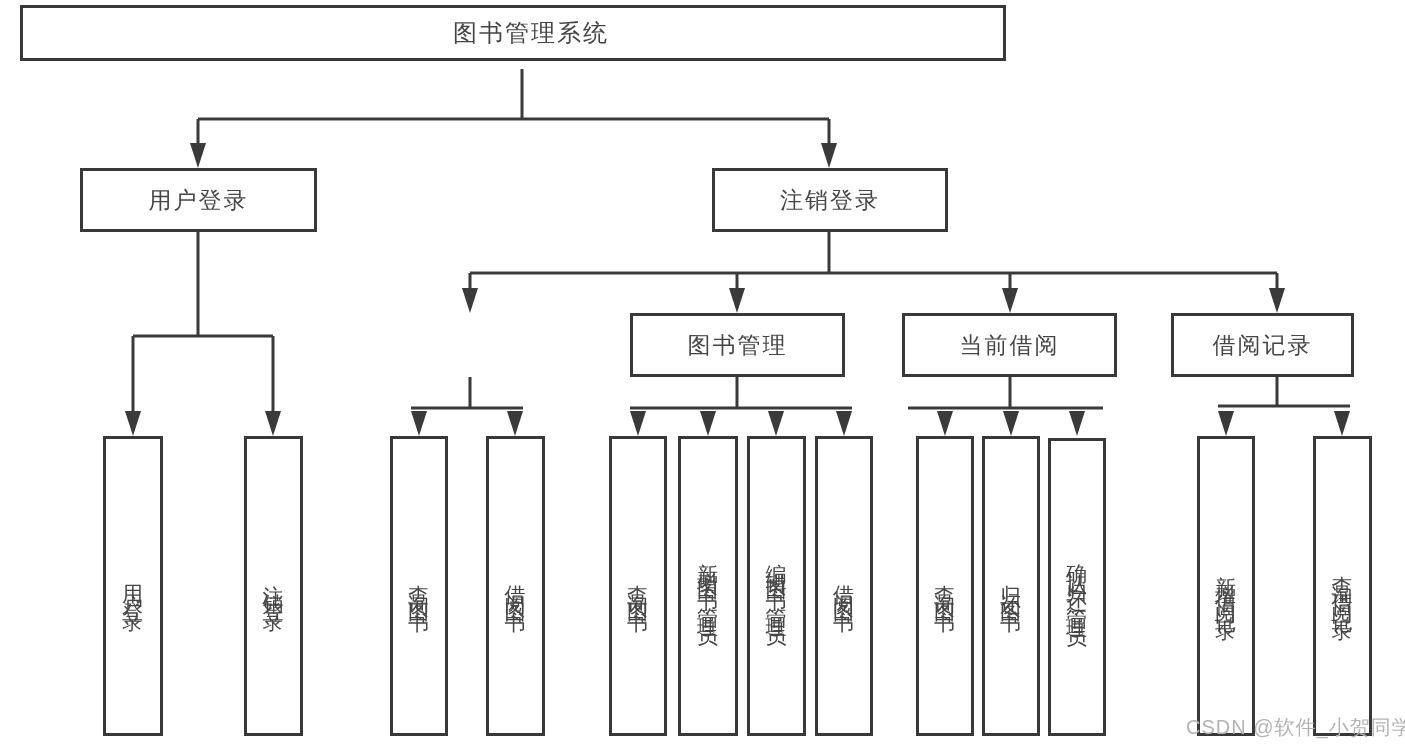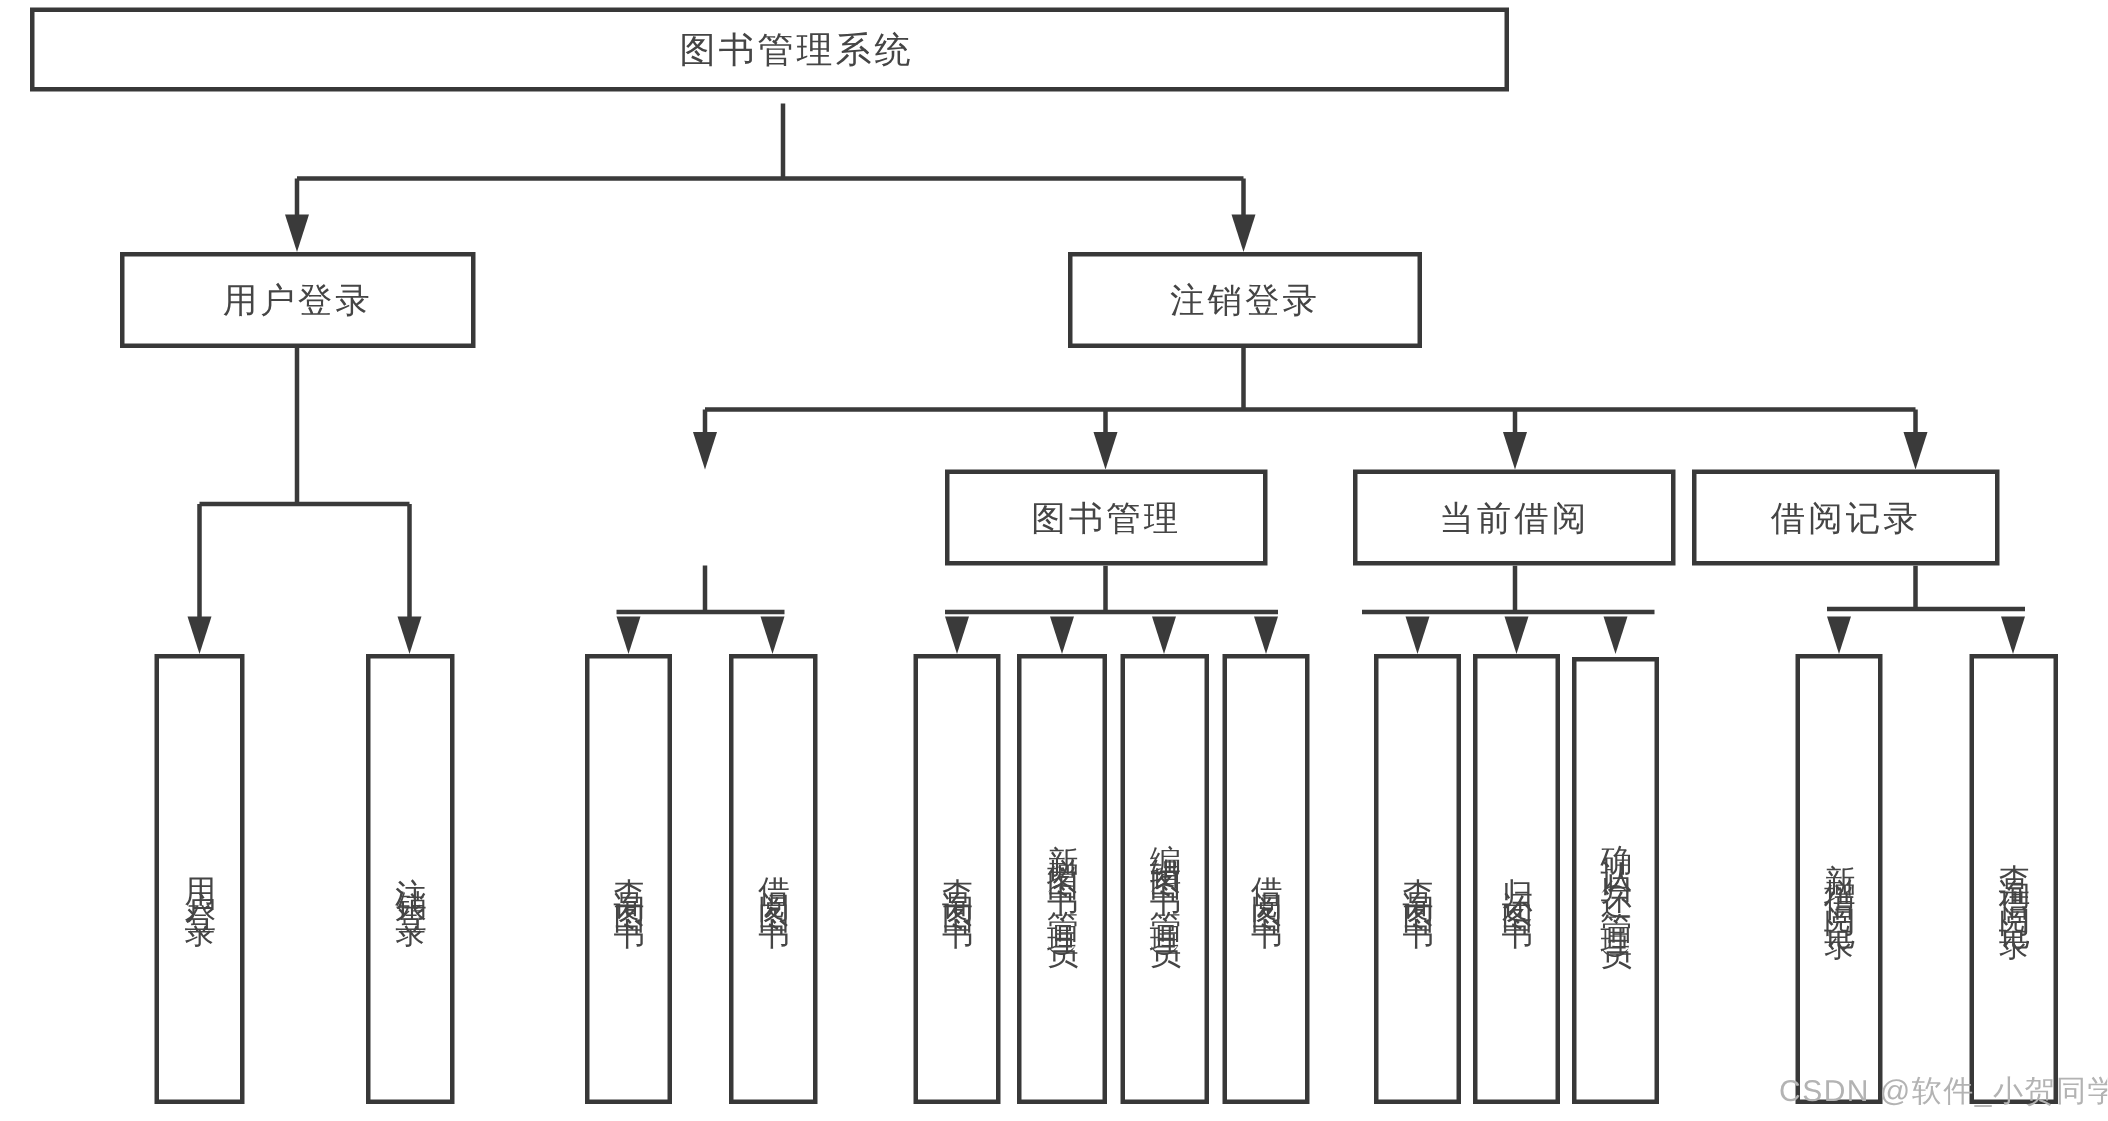--- a/index.html
+++ b/index.html
@@ -114,21 +114,21 @@
   <div class="node hbox" style="left:712px;top:168px;width:236px;height:64px;">
     <span>注销登录</span>
   </div>
 
   <div class="node hbox" style="left:630px;top:313px;width:215px;height:64px;">
     <span>图书管理</span>
   </div>
   <div class="node hbox" style="left:902px;top:313px;width:215px;height:64px;align-items:center;">
     <span>当前借阅</span>
   </div>
-  <div class="node hbox" style="left:1128px;top:313px;width:205px;height:64px;">
+  <div class="node hbox" style="left:1171px;top:313px;width:183px;height:64px;">
     <span>借阅记录</span>
   </div>
 
   <div class="node vbox" style="left:103px;top:436px;width:60px;height:300px;">
     <span class="vtext">用户登录</span>
   </div>
   <div class="node vbox" style="left:244px;top:436px;width:59px;height:300px;">
     <span class="vtext">注销登录</span>
   </div>
 

